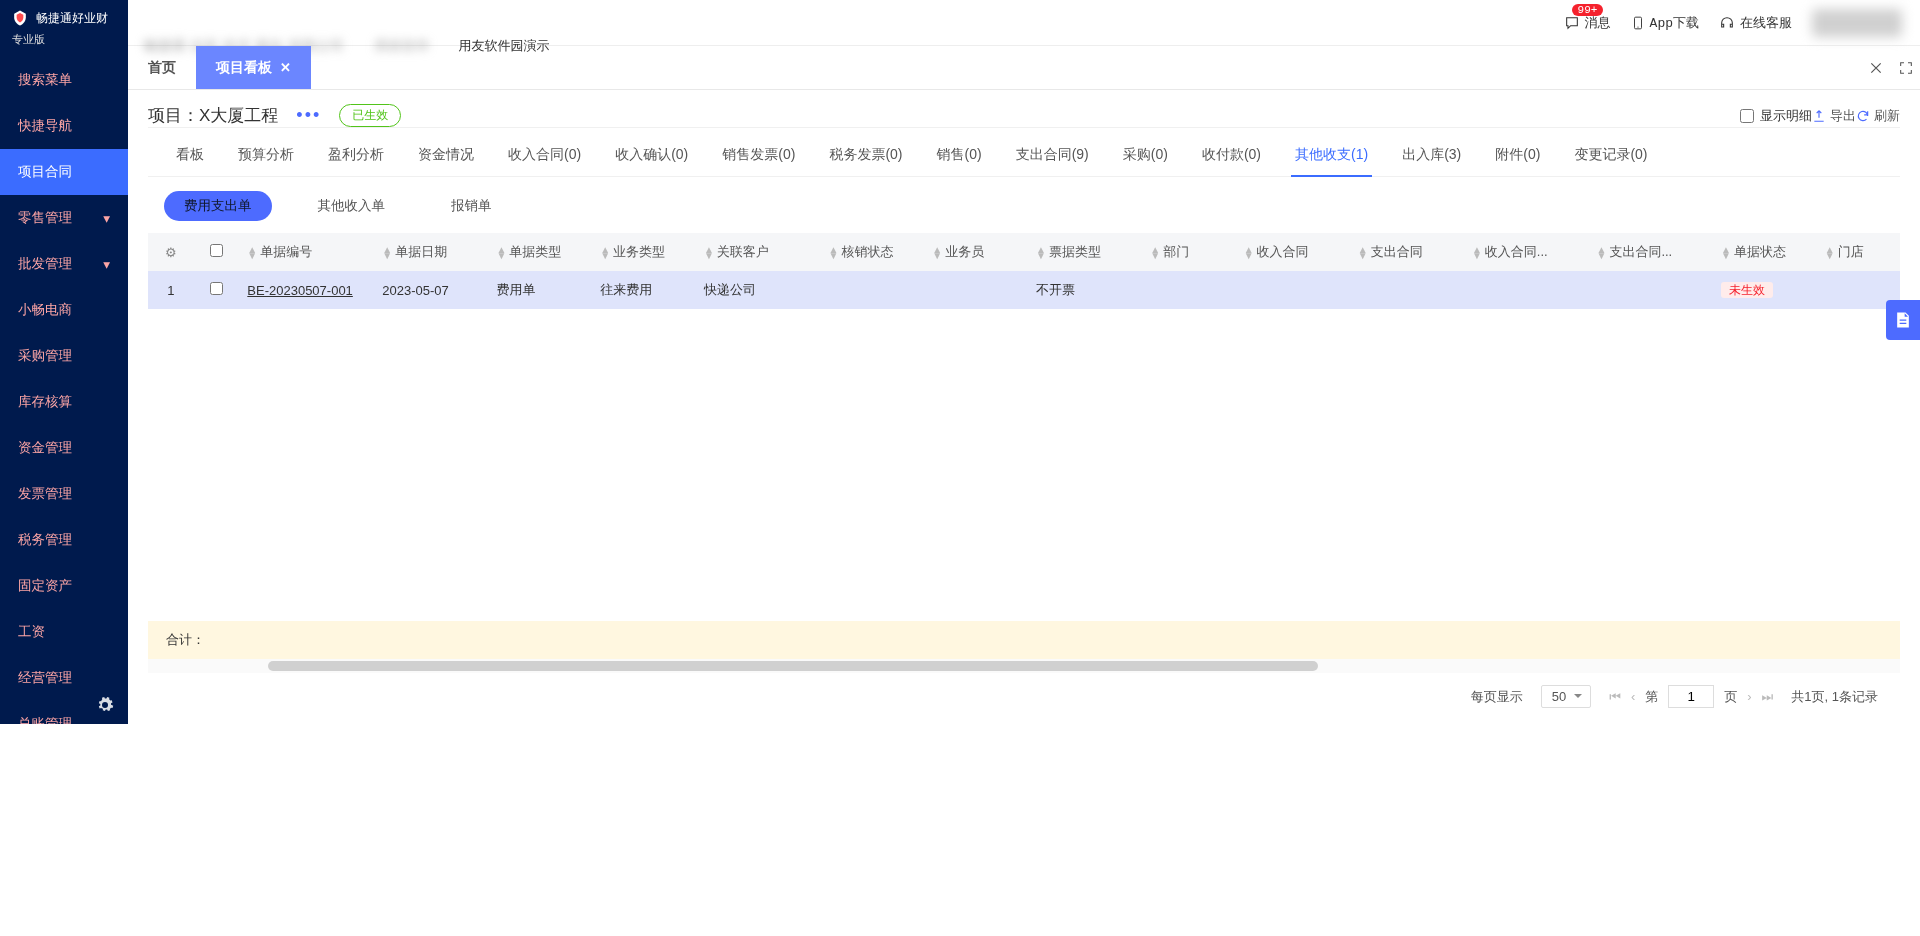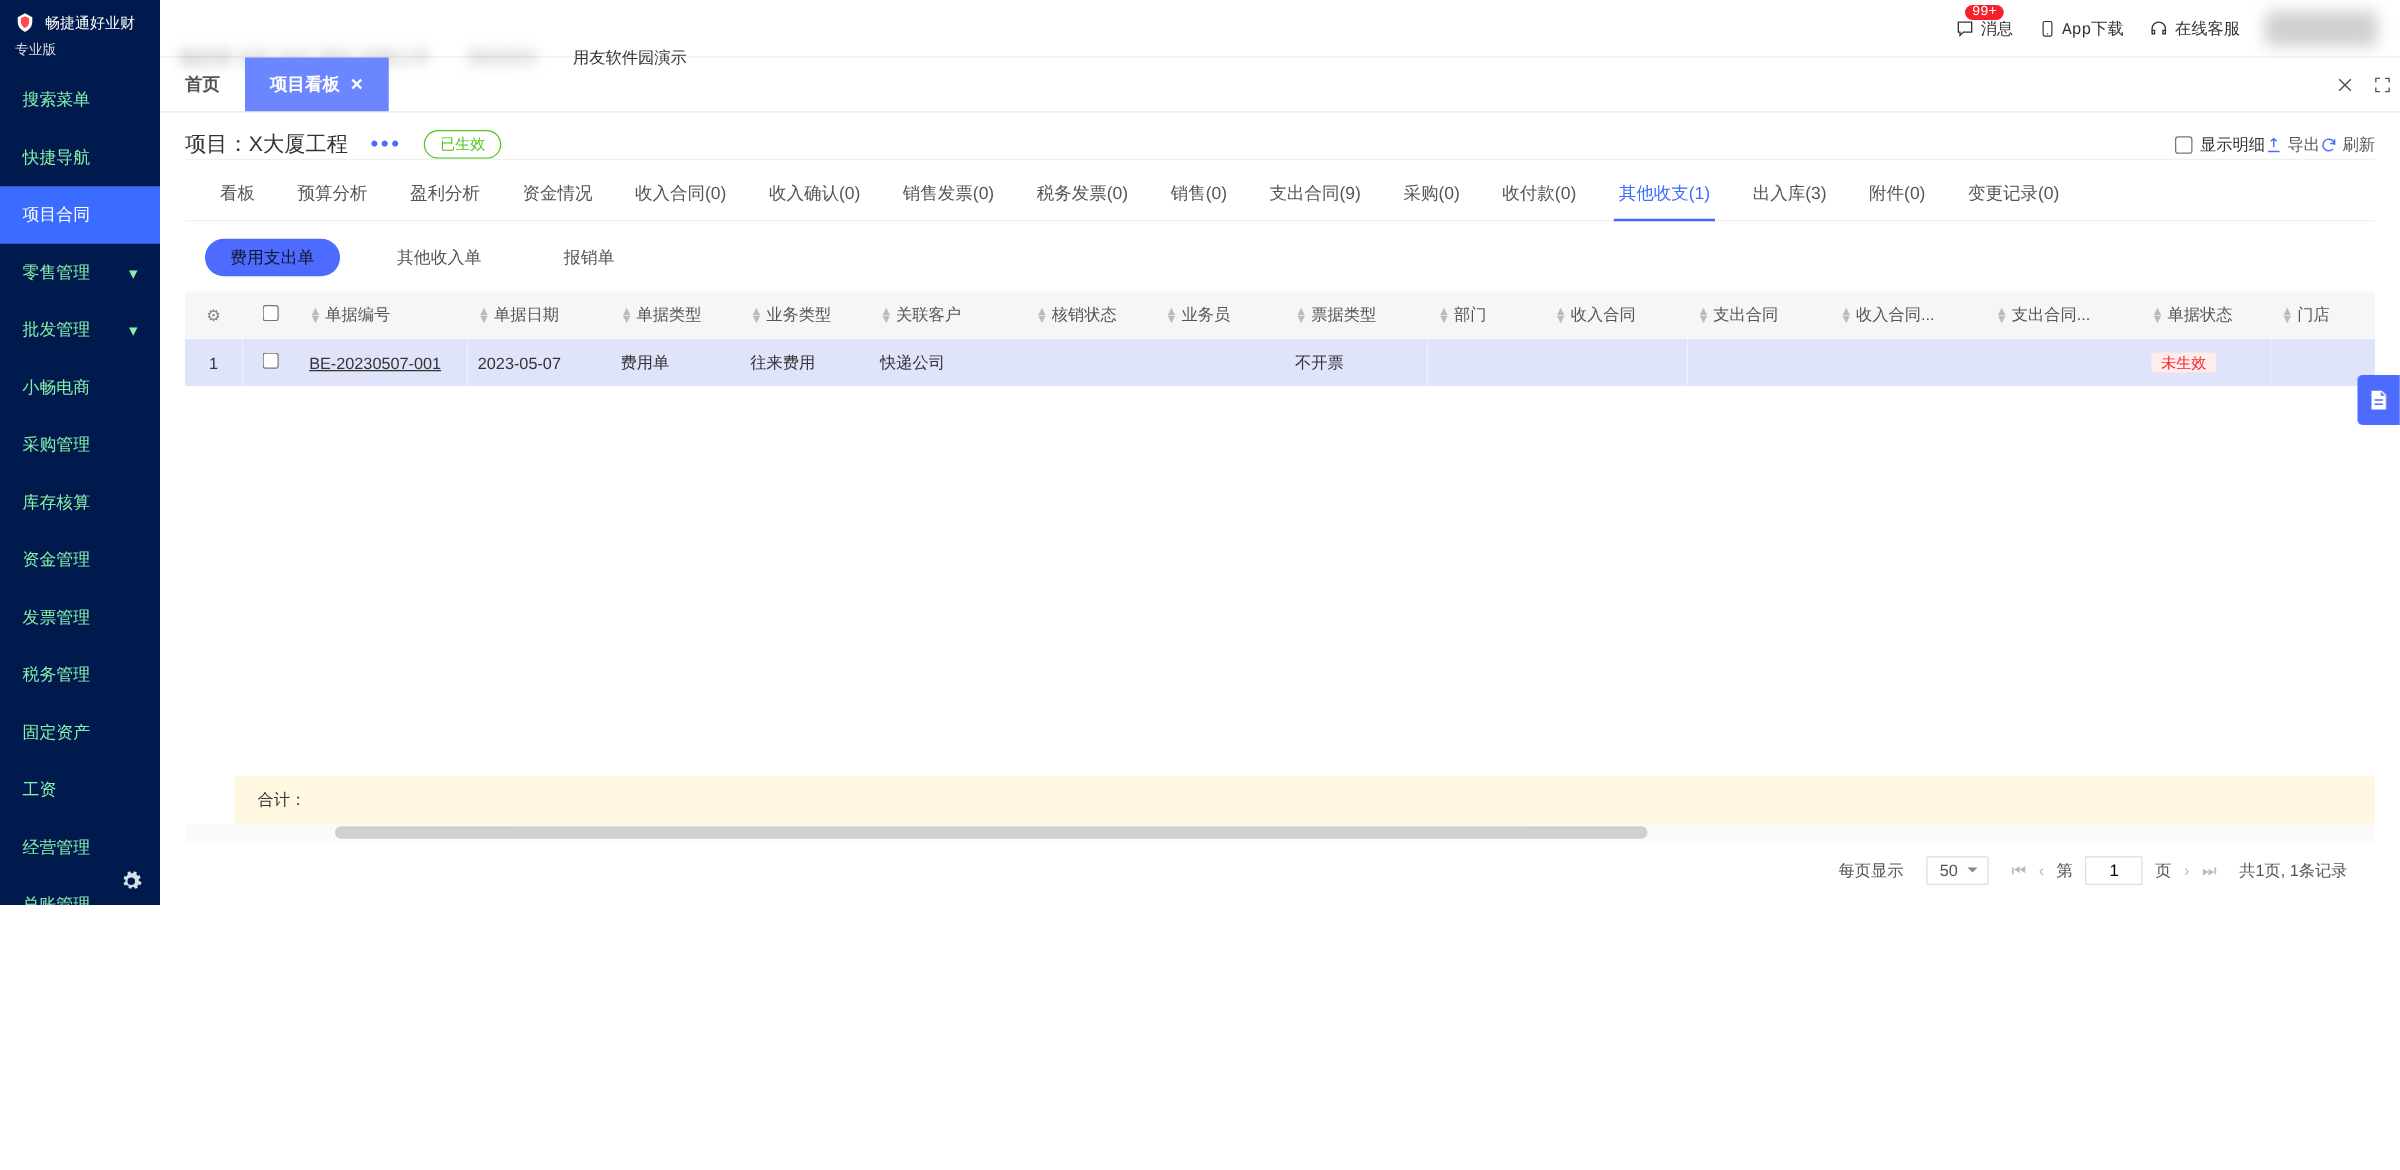--- a/index.html
+++ b/index.html
@@ -4,21 +4,21 @@
 <style>
 * { margin: 0; padding: 0; box-sizing: border-box; }
 body { font-family: "Microsoft YaHei", "PingFang SC", sans-serif; font-size: 13px; color: #333; background: #fff; overflow: hidden; }
 .app { display: flex; width: 1920px; height: 724px; }
 
 .sidebar { width: 128px; background: #001a4d; color: #fff; display: flex; flex-direction: column; position: relative; }
 .brand { padding: 8px 10px 4px; display: flex; align-items: center; gap: 6px; }
 .brand-icon { width: 20px; height: 20px; }
 .brand-text { font-size: 12px; color: #fff; }
 .brand-sub { font-size: 11px; color: #ddd; padding: 0 0 10px 12px; }
-.side-item { padding: 14px 18px; font-size: 13.5px; color: #86efac; cursor: pointer; display: flex; align-items: center; justify-content: space-between; }
+.side-item { padding: 14px 18px; font-size: 13.5px; color: #fca5a5; cursor: pointer; display: flex; align-items: center; justify-content: space-between; }
 .side-item.active { background: #3b6cff; color: #fff; }
 .side-gear { position: absolute; bottom: 10px; right: 14px; cursor: pointer; opacity: .85; }
 .chev { margin-left: 4px; }
 
 .main { flex: 1; display: flex; flex-direction: column; min-width: 0; }
 
 .topbar { height: 46px; display: flex; align-items: center; justify-content: space-between; padding: 0 18px 0 10px; border-bottom: 1px solid #eee; }
 .top-left { display: flex; align-items: center; gap: 24px; margin-top: 47px; }
 .top-sec { display: flex; align-items: center; gap: 10px; }
 .top-blur { filter: blur(5px); color: #999; letter-spacing: 1px; padding-left: 6px; }
@@ -61,21 +61,21 @@
 th, td { padding: 10px 8px; text-align: left; font-size: 13px; white-space: nowrap; overflow: hidden; text-overflow: ellipsis; }
 thead th { background: #f5f6f8; color: #555; font-weight: 400; }
 thead th .sort { color: #bbb; margin-right: 3px; font-size: 10px; display:inline-flex; flex-direction:column; line-height:6px; vertical-align:middle; }
 tbody tr.row-0 td { background: #dfe4fb; }
 .col-idx { width: 48px; text-align: center; }
 .col-chk { width: 44px; text-align: center; }
 .col-gear { width: 44px; text-align: center; color:#888; }
 .link-u { text-decoration: underline; color: #333; cursor: pointer; }
 .tag-red { background: #ffeceb; color: #f5222d; padding: 1px 8px; border-radius: 3px; font-size: 12px; }
 
-.total-row { background: #fff7e0; padding: 10px 18px; display: flex; align-items: center; font-size: 13px; margin-left: 40px; }
+.total-row { background: #fff7e0; padding: 10px 18px; display: flex; align-items: center; font-size: 13px; }
 .hscroll { height: 14px; background: #fafafa; position: relative; }
 .hscroll .thumb { position: absolute; left: 120px; top: 2px; height: 10px; width: 1050px; background: #d0d0d0; border-radius: 5px; }
 
 .footer { display: flex; align-items: center; justify-content: flex-end; gap: 18px; padding: 12px 22px 6px; font-size: 13px; color: #555; }
 .sel { border: 1px solid #ddd; padding: 3px 24px 3px 10px; position: relative; cursor: pointer; border-radius: 2px; }
 .sel::after { content: ""; position: absolute; right: 8px; top: 8px; border: 4px solid transparent; border-top-color: #888; }
 .page-input { width: 46px; border: 1px solid #ddd; text-align: center; padding: 3px 0; }
 .page-nav { display: flex; align-items: center; gap: 10px; color: #bbb; }
 .page-nav span { cursor: pointer; }
 

